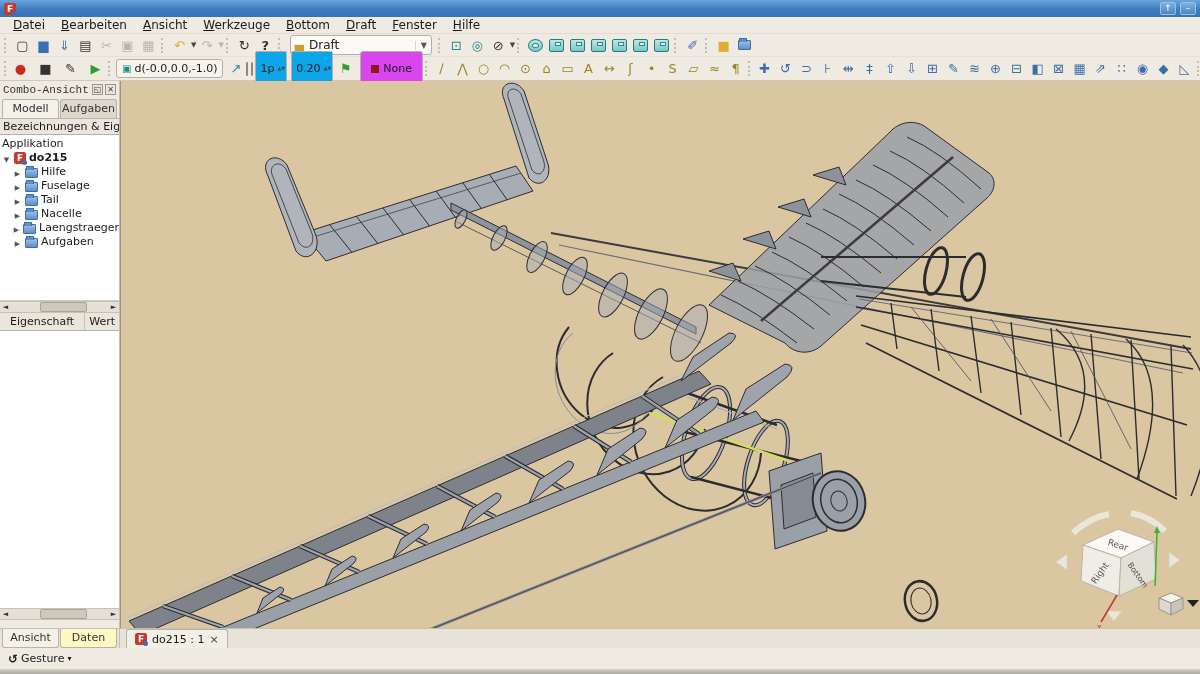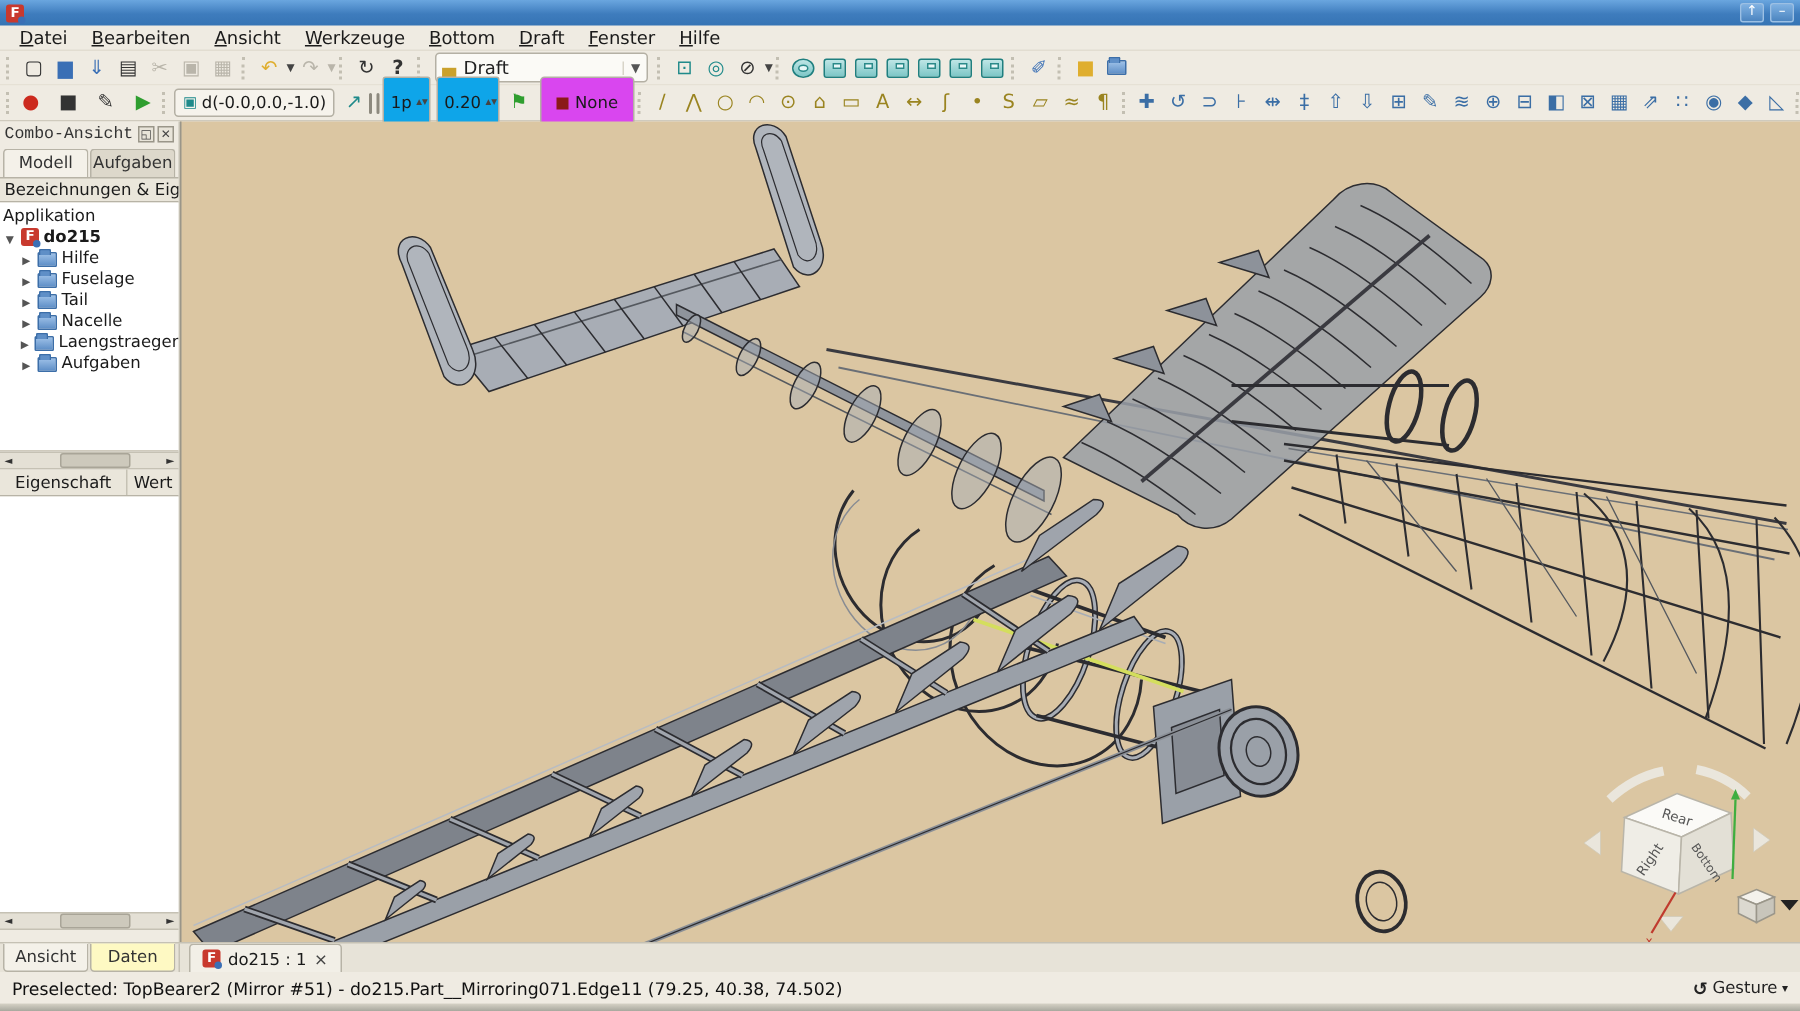--- a/index.html
+++ b/index.html
@@ -554,21 +554,20 @@
       <span class="doc-tab">
         <span class="fc-badge">F</span>
         <span>do215 : 1</span>
         <span class="doc-close">×</span>
       </span>
     </div>
   </div>
 
   <div class="statusbar">
     <div class="status-inner">
-      <span class="status-msg">Preselected: TopBearer2 (Mirror #51) - do215.Part__Mirroring071.Edge11 (79.25, 40.38, 74.502)</span>
       <span class="nav-style">
         <span class="ic">↺</span>
         <span>Gesture</span>
         <span class="car">▾</span>
       </span>
     </div>
     <div class="status-strip"></div>
   </div>
 </div>
 

